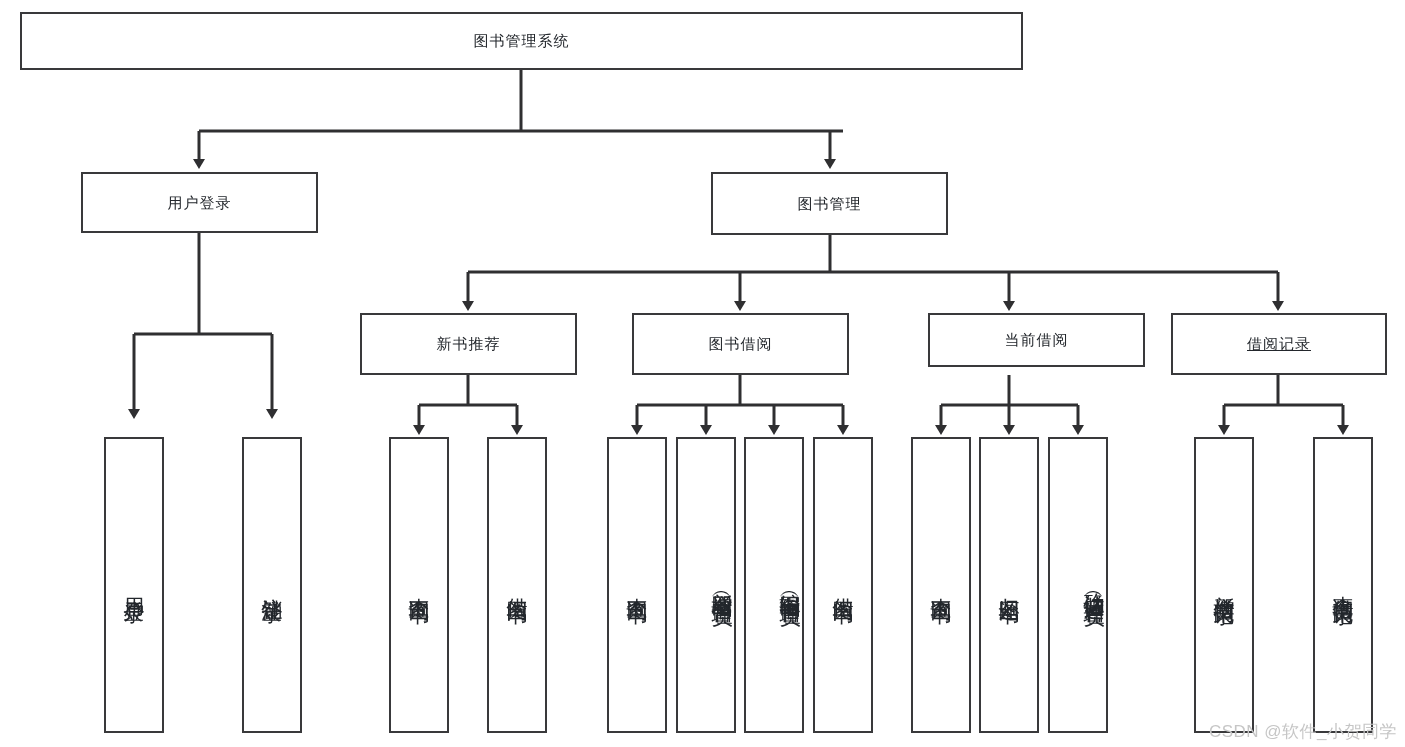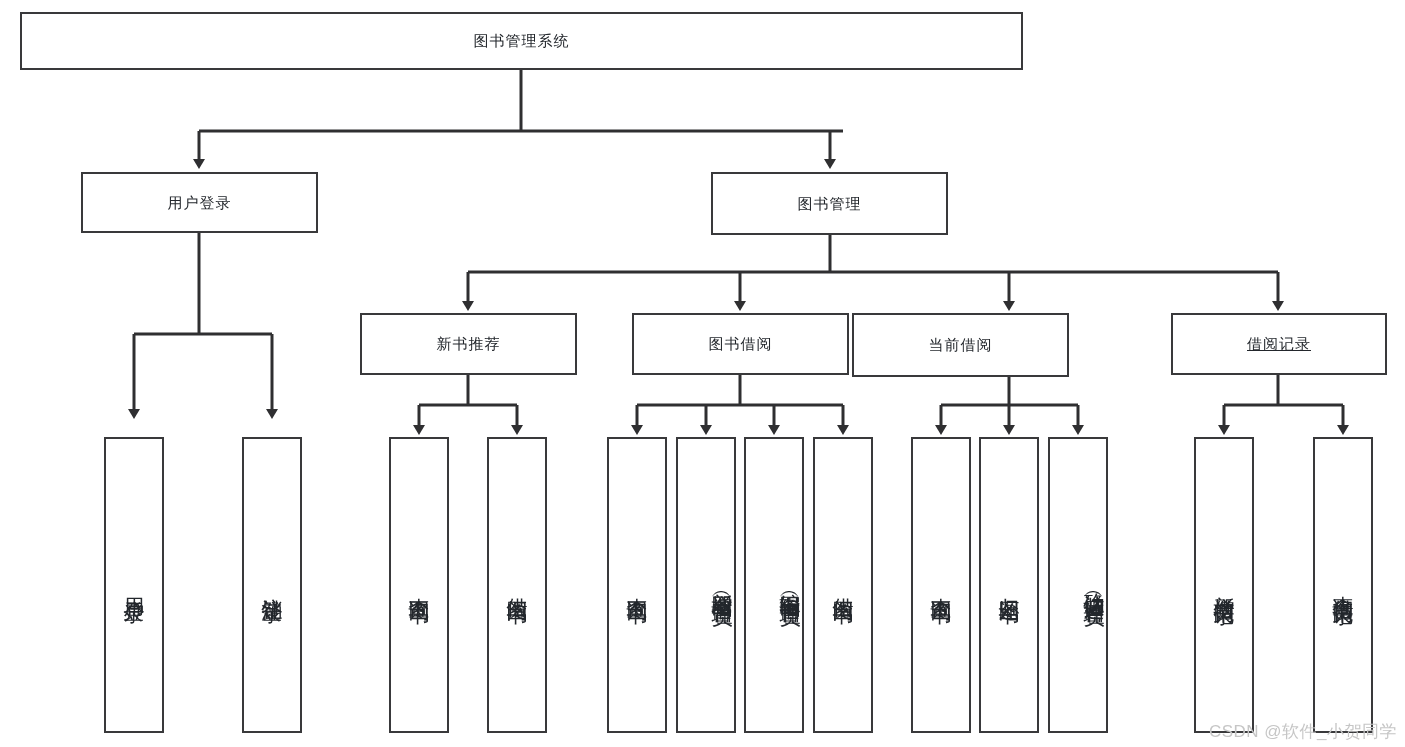--- a/index.html
+++ b/index.html
@@ -129,21 +129,21 @@
   <div class="node h" style="left:711px; top:172px; width:237px; height:63px;">
     <span class="label">图书管理</span>
   </div>
 
   <div class="node h" style="left:360px; top:313px; width:217px; height:62px;">
     <span class="label">新书推荐</span>
   </div>
   <div class="node h" style="left:632px; top:313px; width:217px; height:62px;justify-content:center;">
     <span class="label">图书借阅</span>
   </div>
-  <div class="node h" style="left:852px; top:313px; width:217px; height:64px;">
+  <div class="node h" style="left:928px; top:313px; width:217px; height:54px;">
     <span class="label">当前借阅</span>
   </div>
   <div class="node h" style="left:1171px; top:313px; width:216px; height:62px;text-decoration:underline;">
     <span class="label">借阅记录</span>
   </div>
 
   <div class="node v" style="left:104px; top:437px; width:60px; height:296px;">
     <span class="label">用户登录</span>
   </div>
   <div class="node v" style="left:242px; top:437px; width:60px; height:296px;">

